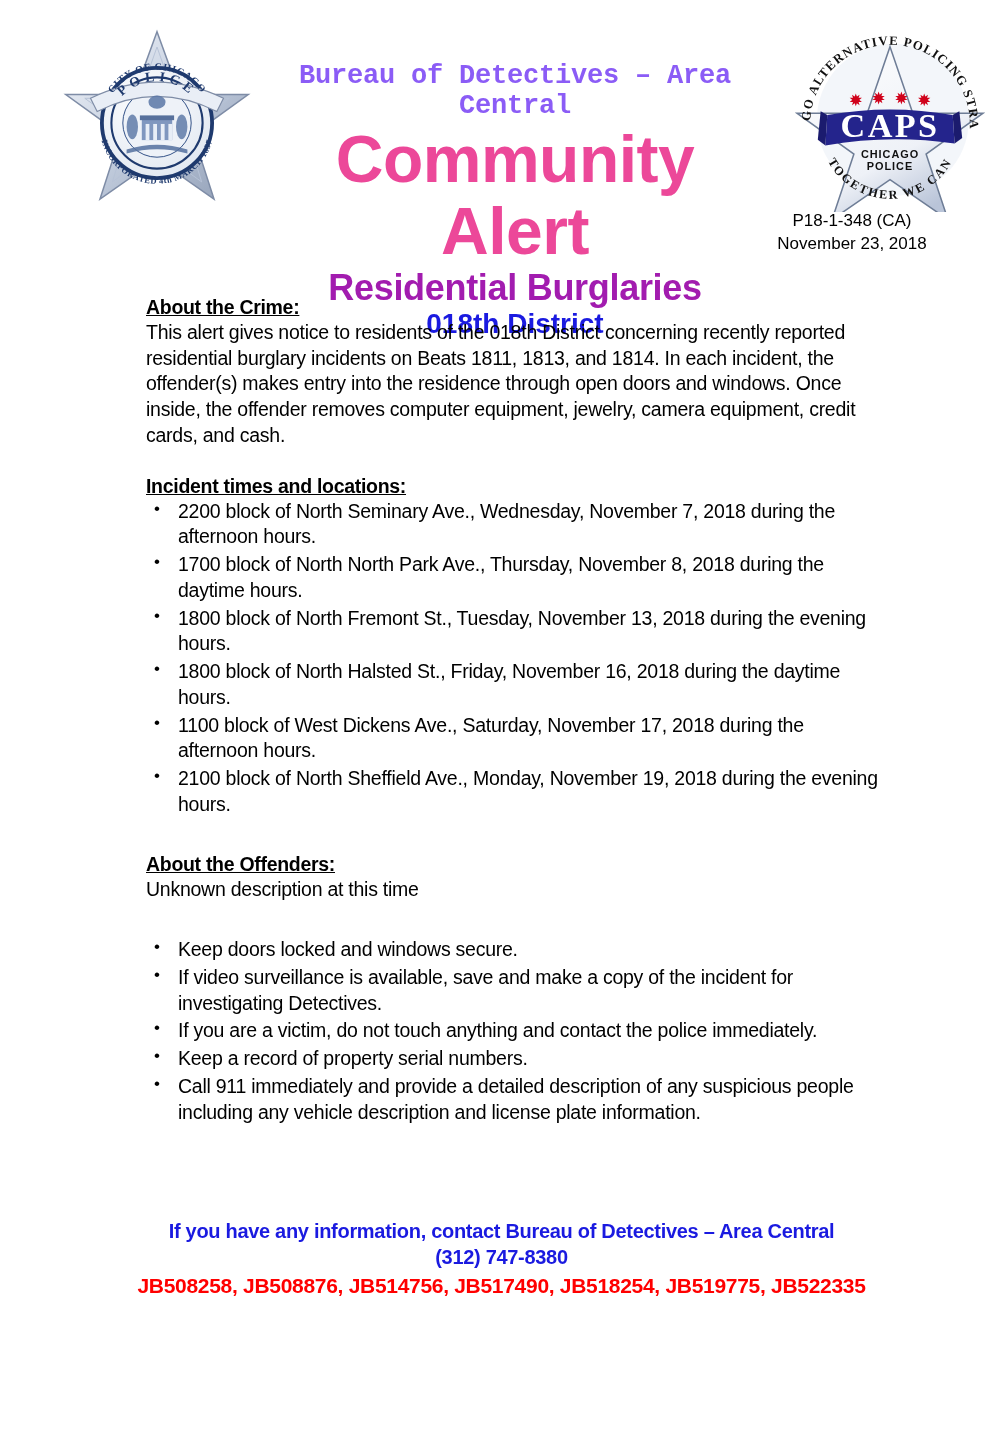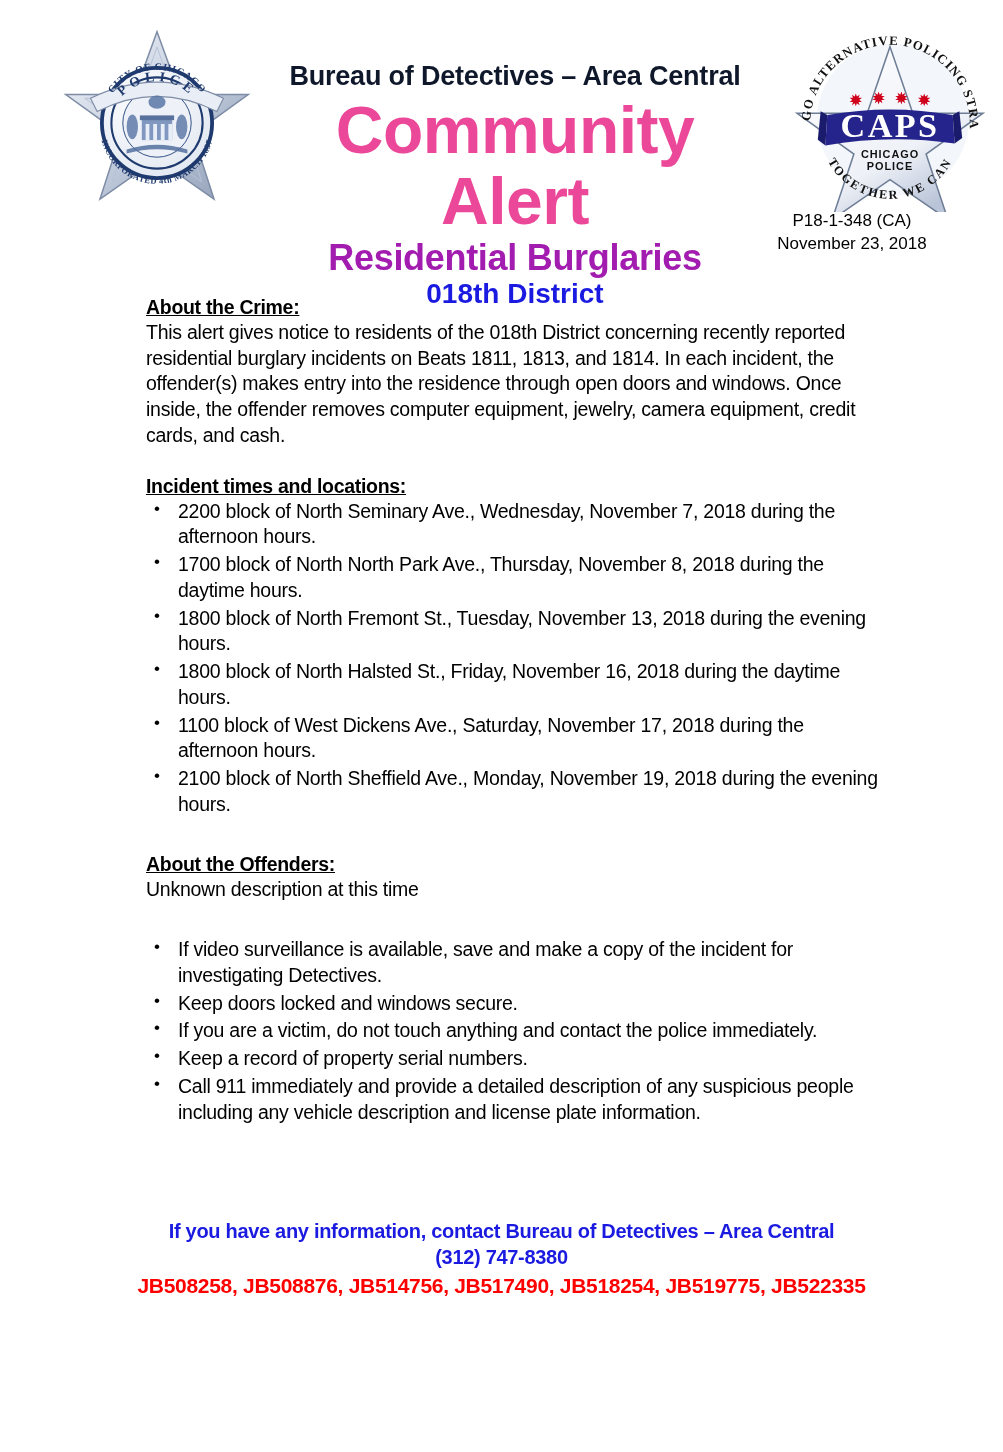--- a/index.html
+++ b/index.html
@@ -43,23 +43,24 @@
   .title-block {
     position: absolute;
     left: 255px;
     top: 62px;
     width: 520px;
     text-align: center;
   }
   .title-line1 {
     font-size: 27px;
     font-weight: bold;
-    color: #0f172a;
+    color: #8b5cf6;
     letter-spacing: -0.2px;
     line-height: 1.1;
+    font-family: Liberation Mono, monospace;
   }
   .title-line2 {
     font-size: 66px;
     font-weight: bold;
     color: #ec4899;
     line-height: 1.08;
     margin-top: 3px;
     letter-spacing: -0.5px;
   }
   .title-line3 {
@@ -305,22 +306,22 @@
 
     <div>
       <div class="sec-head">About the Offenders:</div>
       <p class="para">Unknown description at this time</p>
     </div>
 
     <div class="gap-lg"></div>
 
     <div>
       <ul class="blist">
+        <li>Keep doors locked and windows secure.</li>
         <li>If video surveillance is available, save and make a copy of the incident for investigating Detectives.</li>
-        <li>Keep doors locked and windows secure.</li>
         <li>If you are a victim, do not touch anything and contact the police immediately.</li>
         <li>Keep a record of property serial numbers.</li>
         <li>Call 911 immediately and provide a detailed description of any suspicious people including any vehicle description and license plate information.</li>
       </ul>
     </div>
   </div>
 
   <div class="footer">
     <div class="foot-blue">If you have any information, contact Bureau of Detectives – Area Central</div>
     <div class="foot-blue">(312) 747-8380</div>

